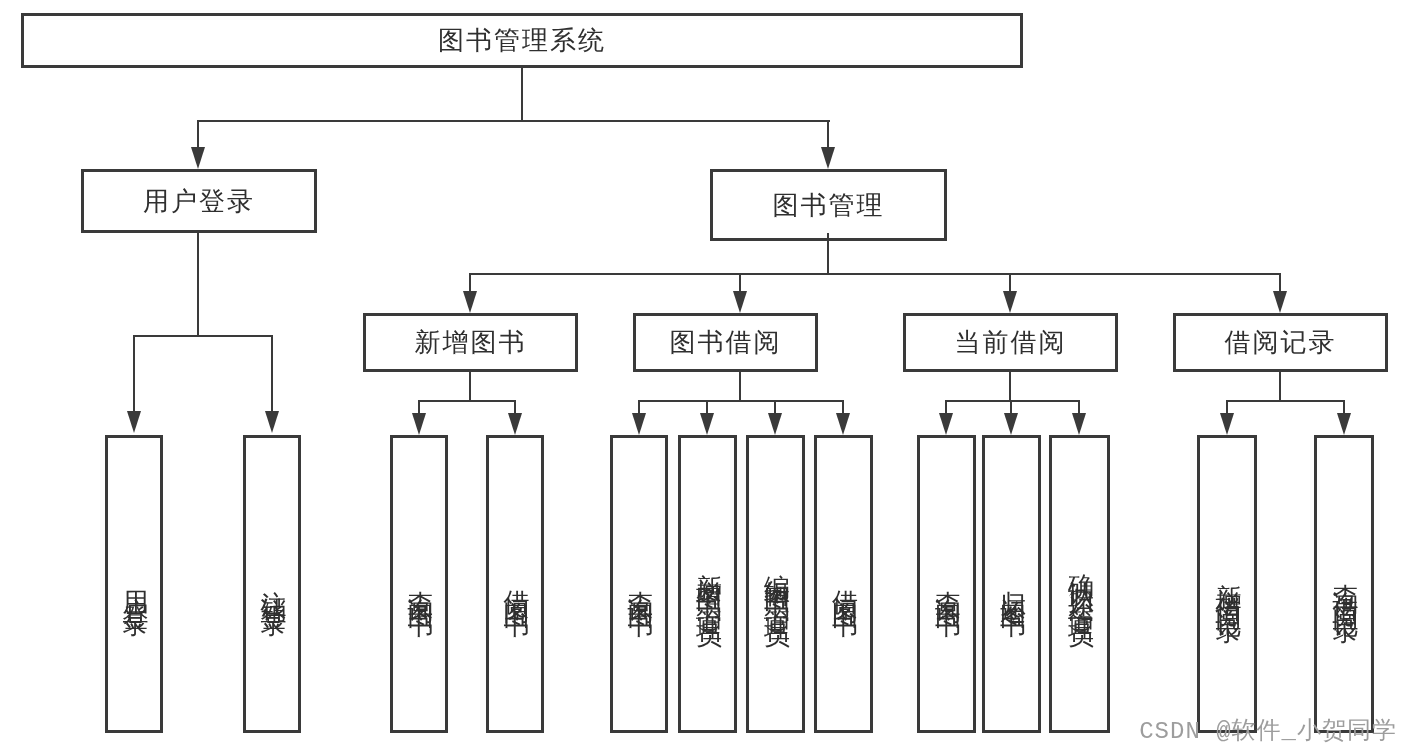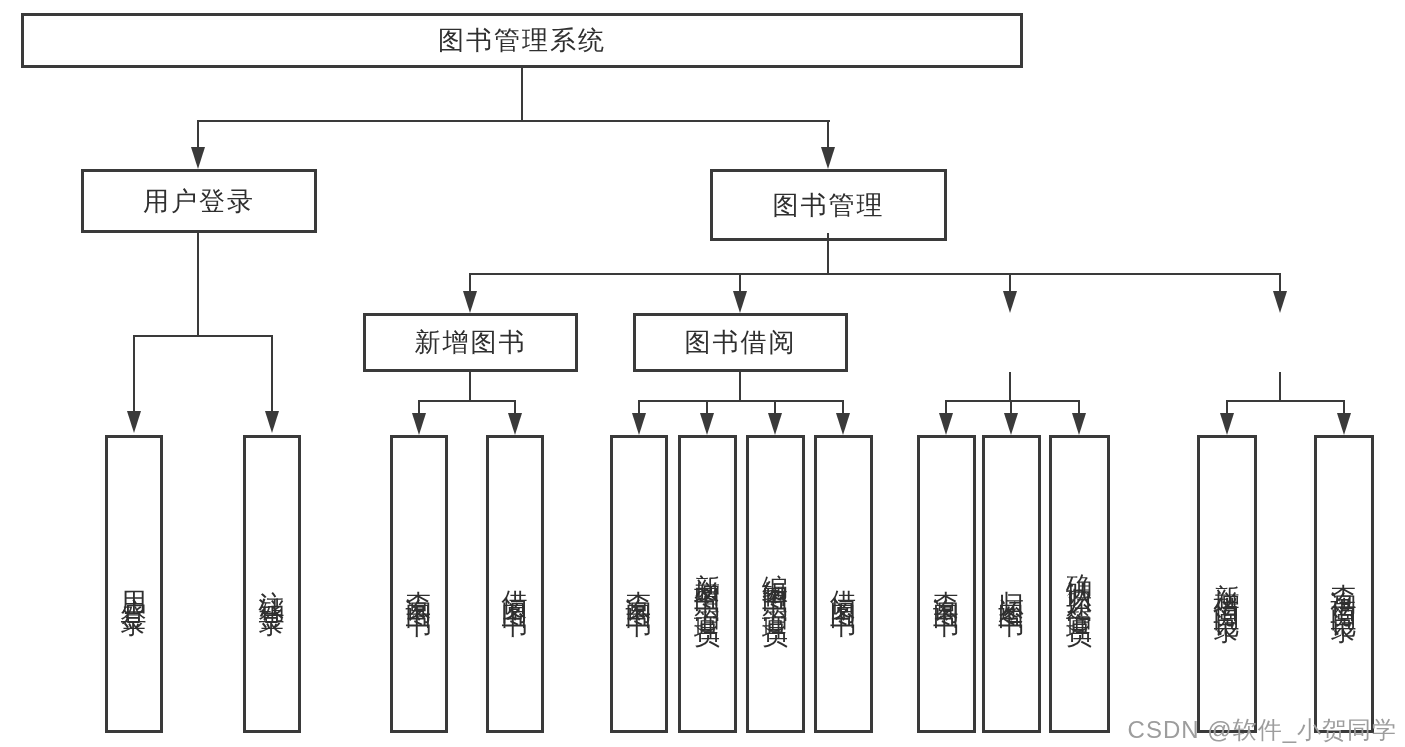--- a/index.html
+++ b/index.html
@@ -2,21 +2,21 @@
 <html><head>
 <meta charset="utf-8">
 <style>
   html, body { margin: 0; padding: 0; background: #ffffff; }
   #canvas {
     position: relative;
     width: 1405px;
     height: 747px;
     background: #ffffff;
     overflow: hidden;
-    font-family: Liberation Sans, sans-serif;
+    font-family: Liberation Mono, monospace;
   }
   .box {
     position: absolute;
     box-sizing: border-box;
     border: 3px solid #3a3a3a;
     background: #ffffff;
     color: #2f2f2f;
     display: flex;
     align-items: center;
     justify-content: center;
@@ -80,21 +80,23 @@
   <div class="vline" style="left:469px; top:273px; height:20px;"></div>
   <div class="arrow" style="left:463px; top:291px;"></div>
   <div class="vline" style="left:739px; top:273px; height:20px;"></div>
   <div class="arrow" style="left:733px; top:291px;"></div>
   <div class="vline" style="left:1009px; top:273px; height:20px;"></div>
   <div class="arrow" style="left:1003px; top:291px;"></div>
   <div class="vline" style="left:1279px; top:273px; height:20px;"></div>
   <div class="arrow" style="left:1273px; top:291px;"></div>
 
   <div class="box" style="left:363px; top:313px; width:215px; height:59px;">新增图书</div>
-  <div class="box" style="left:633px; top:313px; width:215px; height:59px;">图书借阅</div>
+  <div class="box" style="left:633px; top:313px; width:185px; height:59px;">图书借阅</div>
+  <div class="box" style="left:903px; top:313px; width:215px; height:59px;">当前借阅</div>
+  <div class="box" style="left:1173px; top:313px; width:215px; height:59px;">借阅记录</div>
 
   <div class="vline" style="left:469px; top:372px; height:28px;"></div>
   <div class="hline" style="left:418px; top:400px; width:98px;"></div>
   <div class="vline" style="left:418px; top:400px; height:13px;"></div>
   <div class="arrow" style="left:412px; top:413px;"></div>
   <div class="vline" style="left:514px; top:400px; height:13px;"></div>
   <div class="arrow" style="left:508px; top:413px;"></div>
 
   <div class="vline" style="left:739px; top:372px; height:28px;"></div>
   <div class="hline" style="left:638px; top:400px; width:206px;"></div>

